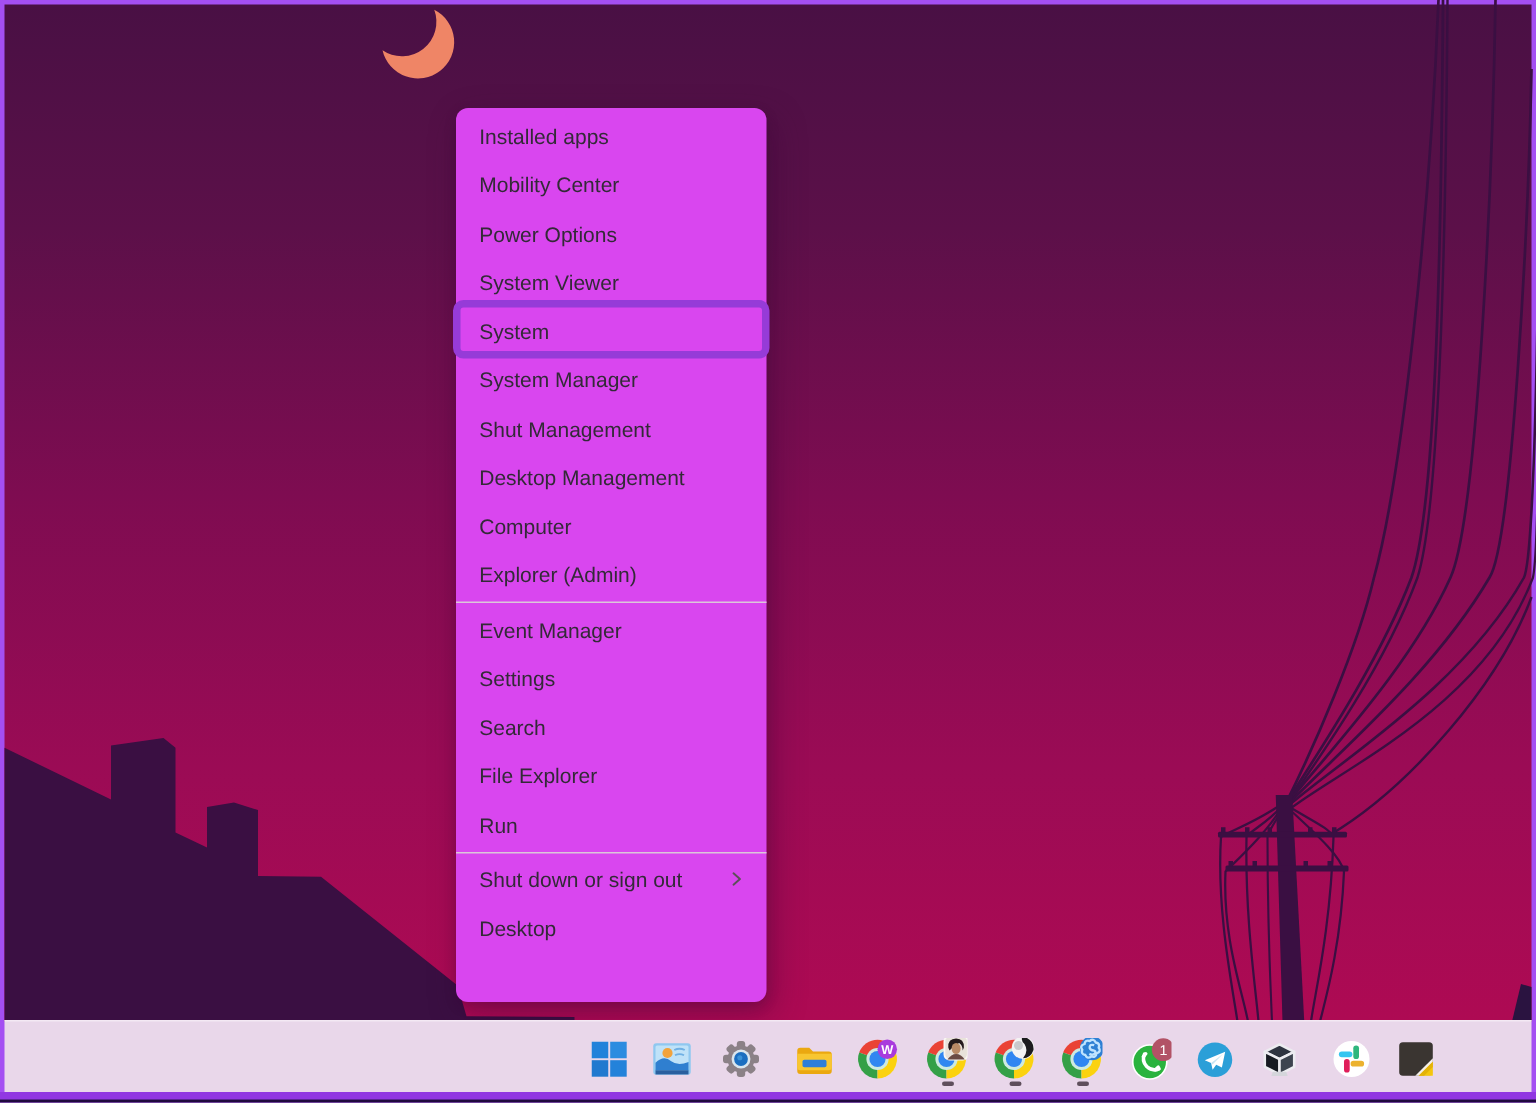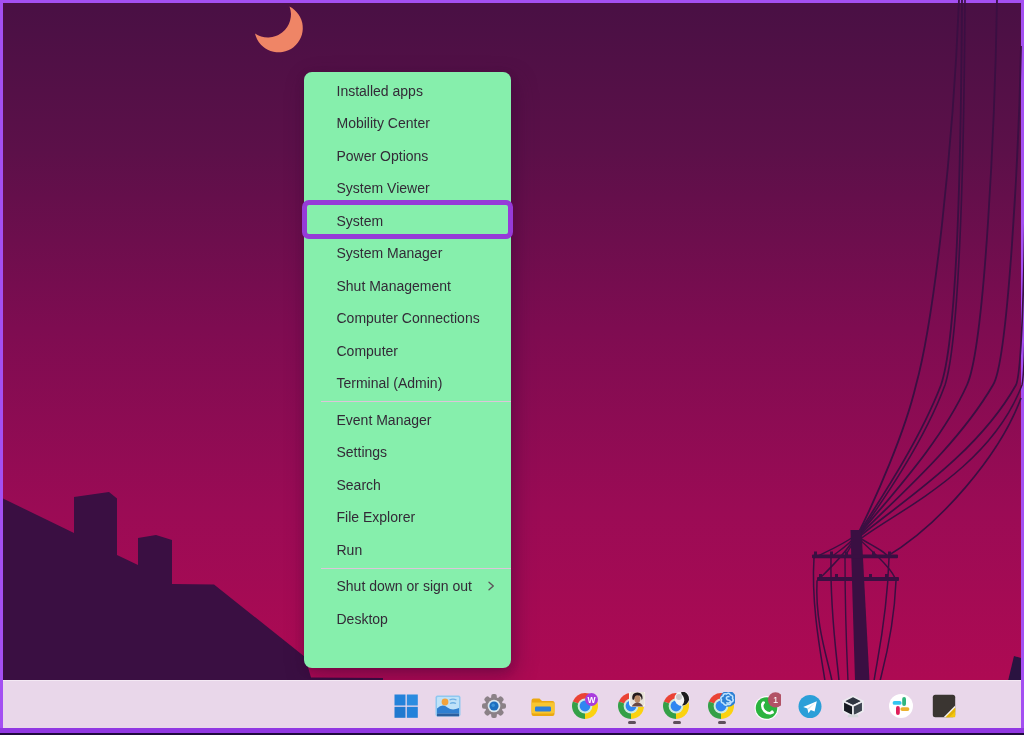--- a/index.html
+++ b/index.html
@@ -1,21 +1,21 @@
 <!DOCTYPE html>
 <html><head>
 <meta charset="utf-8">
 <style>
 html,body{margin:0;padding:0;width:1024px;height:735px;overflow:hidden;}
 #frame{position:absolute;left:0;top:0;width:1024px;height:735px;background:#a44ff2;font-family:"Liberation Sans",sans-serif;}
 #wall{position:absolute;left:0;top:0;}
 #taskbar{position:absolute;z-index:3;left:3px;top:680px;width:1018px;height:48px;background:#e9d7ea;border-top:1px solid #f4e9f4;box-sizing:border-box;}
 .ic{position:absolute;top:11px;width:28px;height:28px;}
 .dash{position:absolute;top:40px;width:8px;height:3px;border-radius:1.5px;background:#5f4f5c;}
-#menu{position:absolute;z-index:2;left:304px;top:72px;width:207px;height:596px;background:#86efac;border-radius:8px;box-shadow:4px 8px 22px rgba(55,6,55,.35), 0 3px 8px rgba(55,6,55,.22);box-sizing:border-box;padding-top:2.5px;padding-left:17px;}
+#menu{position:absolute;z-index:2;left:304px;top:72px;width:207px;height:596px;background:#d946ef;border-radius:8px;box-shadow:4px 8px 22px rgba(55,6,55,.35), 0 3px 8px rgba(55,6,55,.22);box-sizing:border-box;padding-top:2.5px;}
 #menu .mi{height:32.5px;line-height:32.5px;padding-left:15.5px;font-size:14px;color:#332a37;letter-spacing:0px;position:relative;}
 #menu .sep{height:4px;position:relative;}
 #menu .sep:after{content:"";position:absolute;left:0;right:0;top:1.5px;height:1px;background:#dcc6d9;}
 #sysbox{position:absolute;z-index:2;left:302px;top:199.5px;width:211px;height:39.5px;border:5px solid #963bd8;border-radius:7px;box-sizing:border-box;}
 #chev{position:absolute;right:13px;top:9px;}
 #bstrip{position:absolute;z-index:4;left:0;top:727.5px;width:1024px;height:5px;background:#9137e2;}
 #bdark{position:absolute;z-index:4;left:0;top:732.5px;width:1024px;height:2.5px;background:#200a3e;}
 </style>
 </head>
 <body>
@@ -199,23 +199,23 @@
 </div>
 
 <div id="menu">
   <div class="mi">Installed apps</div>
   <div class="mi">Mobility Center</div>
   <div class="mi">Power Options</div>
   <div class="mi">System Viewer</div>
   <div class="mi">System</div>
   <div class="mi">System Manager</div>
   <div class="mi">Shut Management</div>
-  <div class="mi">Computer Connections</div>
+  <div class="mi">Desktop Management</div>
   <div class="mi">Computer</div>
-  <div class="mi">Terminal (Admin)</div>
+  <div class="mi">Explorer (Admin)</div>
   <div class="sep"></div>
   <div class="mi">Event Manager</div>
   <div class="mi">Settings</div>
   <div class="mi">Search</div>
   <div class="mi">File Explorer</div>
   <div class="mi">Run</div>
   <div class="sep"></div>
   <div class="mi">Shut down or sign out
     <svg id="chev" width="14" height="14" viewBox="0 0 14 14">
           <path d="M5,3.2 L9.3,7 L5,10.8" stroke="#5c5058" stroke-width="1.3" fill="none" stroke-linecap="round" stroke-linejoin="round"></path>

